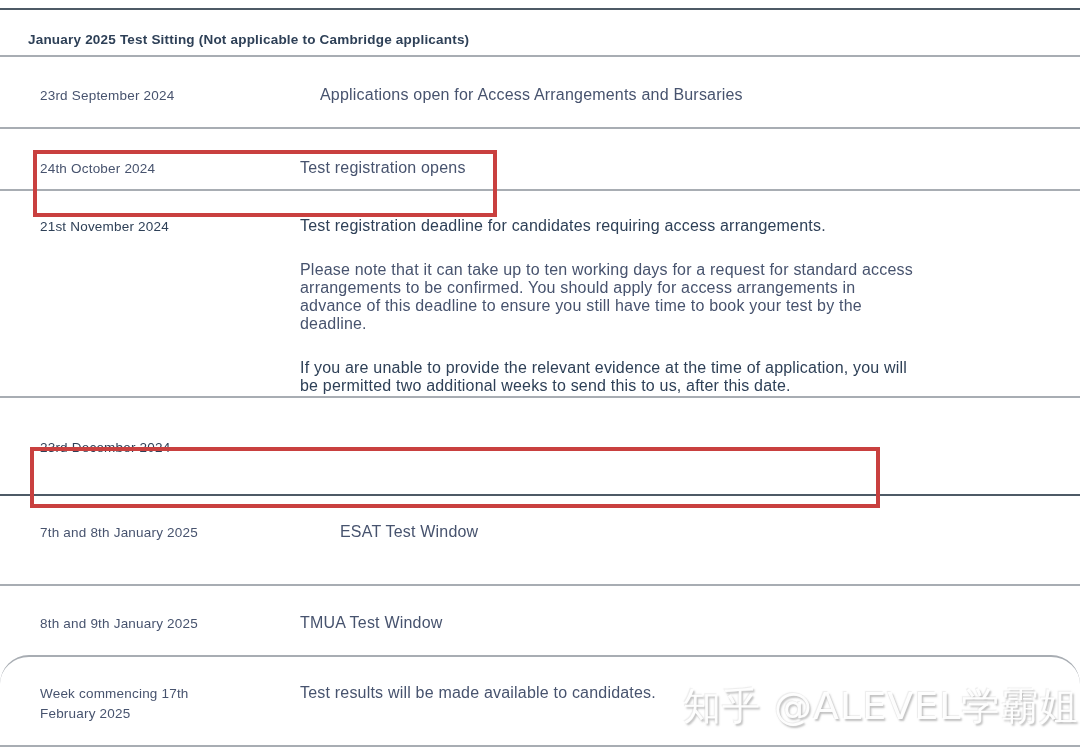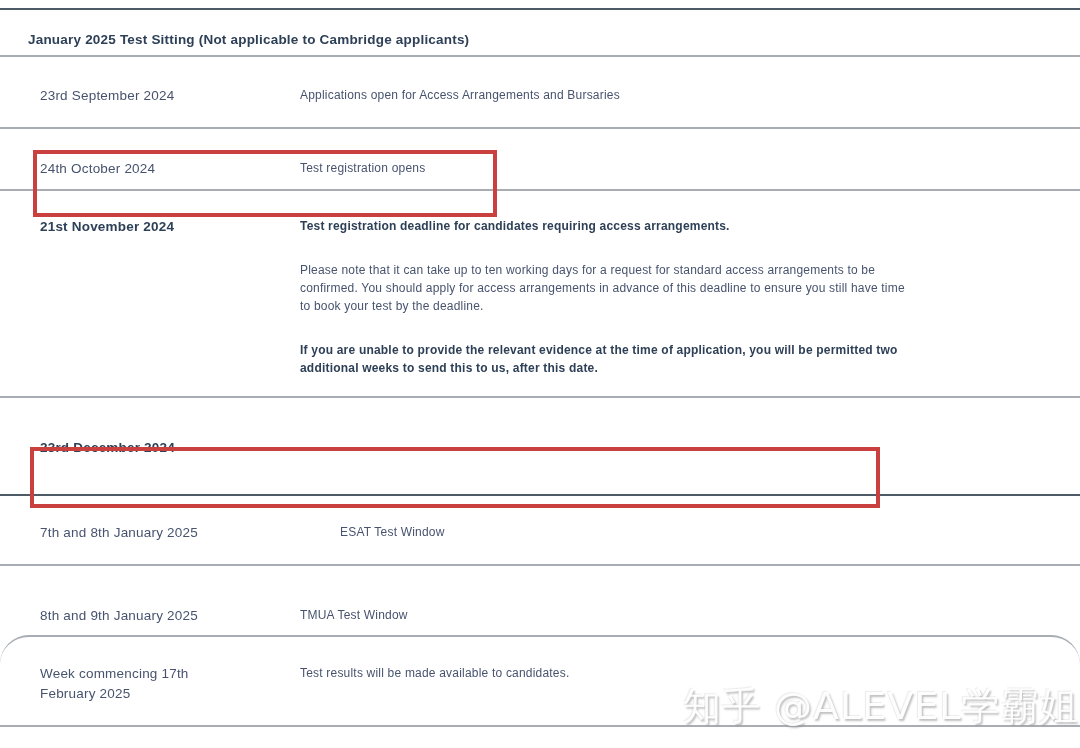--- a/index.html
+++ b/index.html
@@ -44,33 +44,33 @@
   }
   .date-cell {
     font-size: 13.5px;
     line-height: 20px;
     color: #47536e;
     white-space: pre-line;
     letter-spacing: 0.2px;
   }
   .desc-cell {
     max-width: 615px;
-    font-size: 12px;
+    font-size: 16px;
     line-height: 18px;
     color: #47536e;
     letter-spacing: 0.2px;
   }
   .desc-cell p + p { margin-top: 26px; }
-  .bold-text { font-weight: bold; color: #2e4057; }
-  .r1 { height: 72px; padding-top: 29px; }
+  .bold-text { font-weight: normal; color: #2e4057; }
+  .r1 { height: 72px; padding-top: 29px; gap: 20px; }
   .r2 { height: 62px; padding-top: 30px; }
   .r3 { height: 207px; padding-top: 26px; }
   .r4 { height: 98px; padding-top: 40px; }
   .r5 { height: 70px; padding-top: 27px; gap: 40px; }
-  .r6 { height: 71px; padding-top: 40px; }
+  .r6 { height: 71px; padding-top: 28px; margin-top: 20px; }
   .r7 { height: 90px; padding-top: 27px; border-radius: 29px; }
   .bottom-divider {
     width: 100%;
     border-top: 2px solid #a8adb3;
     height: 0;
   }
   .highlight-box {
     position: absolute;
     border: 4px solid #c9403f;
     background: transparent;

